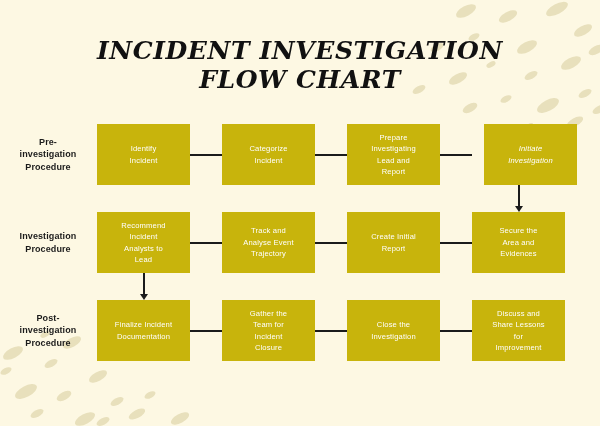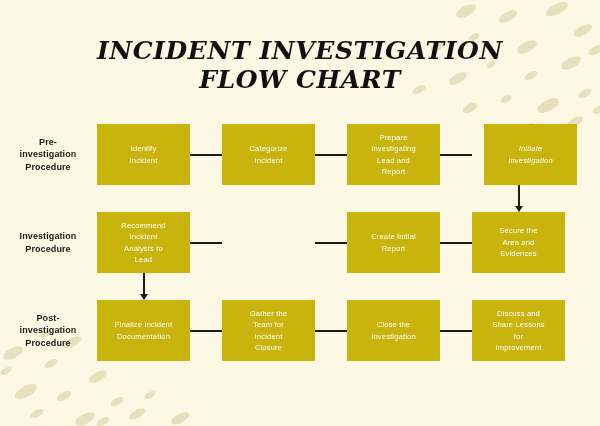--- a/index.html
+++ b/index.html
@@ -209,20 +209,27 @@
         <div>Procedure</div>
       </div>
       <div class="node" style="left: 97px; top: 212px;">
         <div class="node-label">
           <div>Recommend</div>
           <div>Incident</div>
           <div>Analysts to</div>
           <div>Lead</div>
         </div>
       </div>
+      <div class="node" style="left: 222px; top: 212px;">
+        <div class="node-label">
+          <div>Track and</div>
+          <div>Analyse Event</div>
+          <div>Trajectory</div>
+        </div>
+      </div>
       <div class="node" style="left: 472px; top: 212px;">
         <div class="node-label">
           <div>Secure the</div>
           <div>Area and</div>
           <div>Evidences</div>
         </div>
       </div>
       <div class="node" style="left: 347px; top: 212px;">
         <div class="node-label">
           <div>Create Initial</div>

